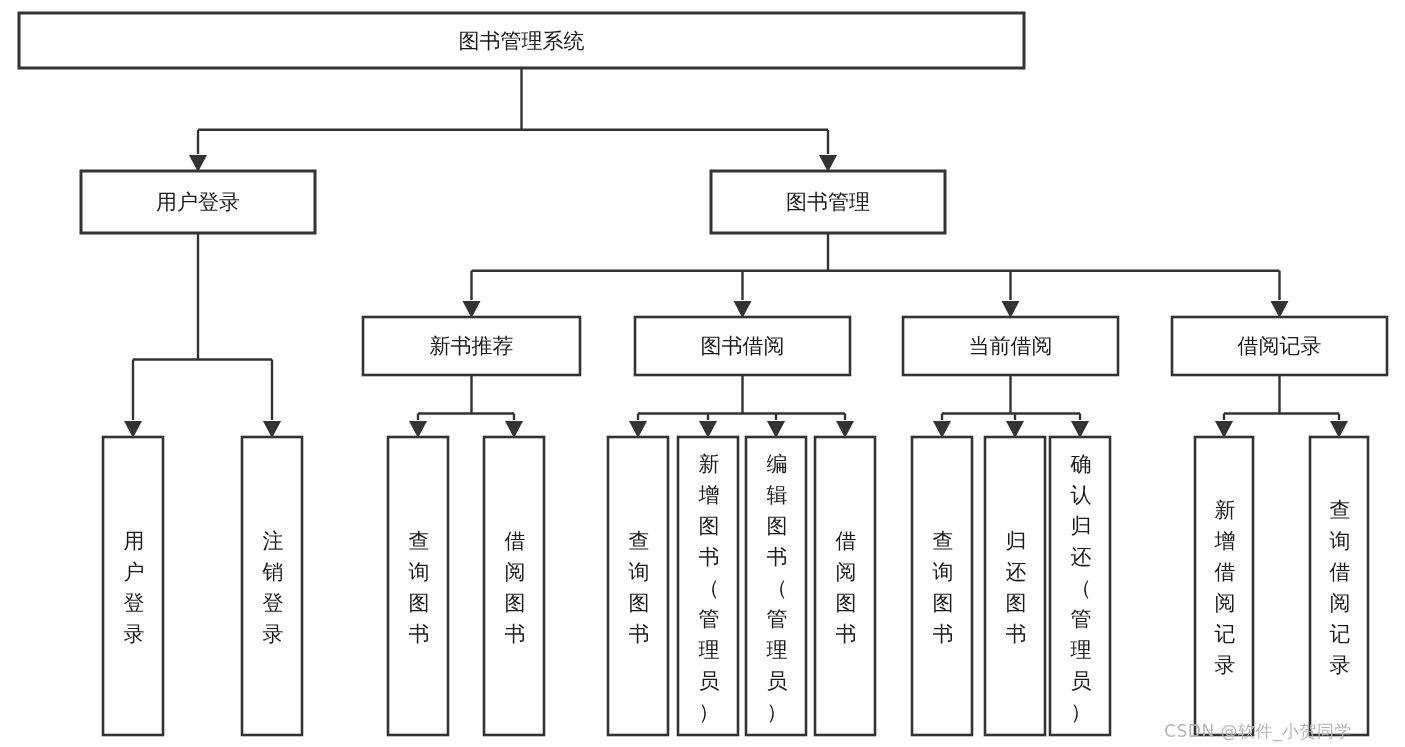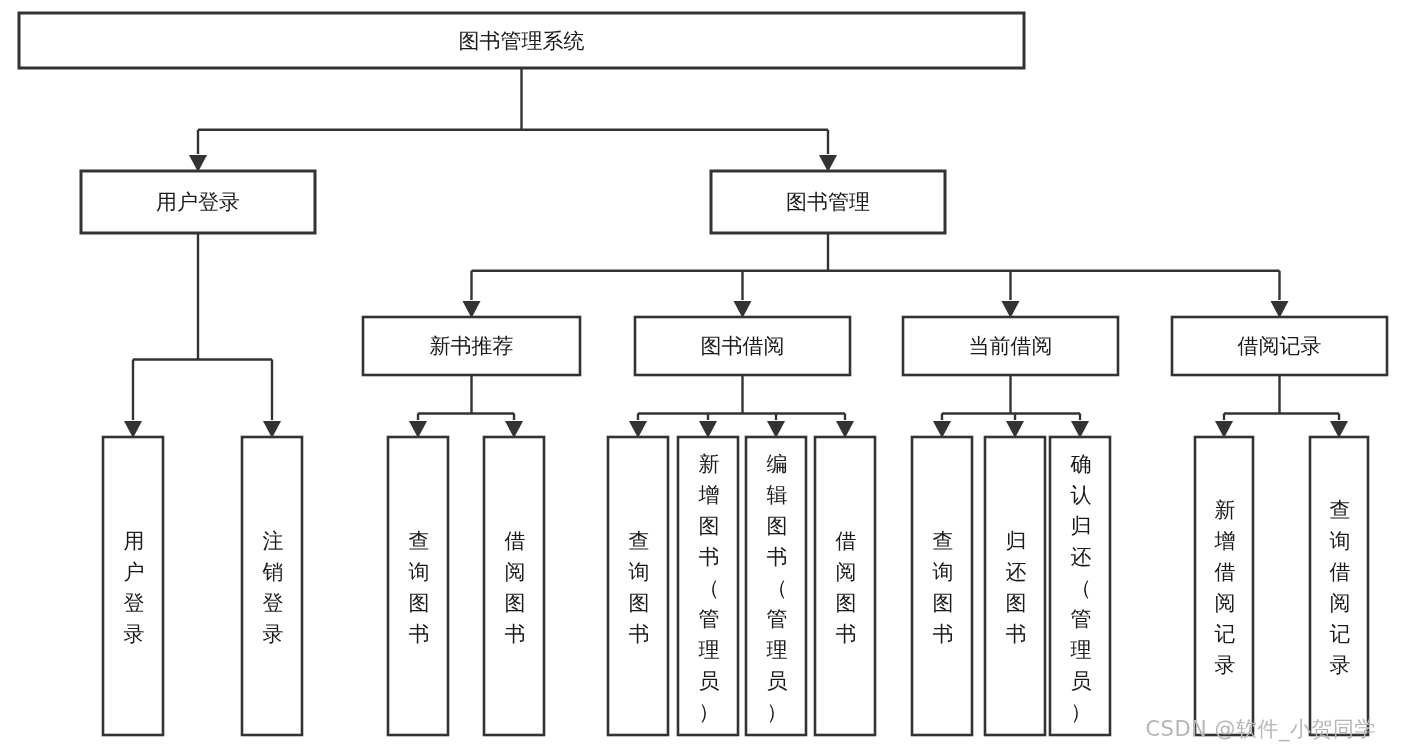--- a/index.html
+++ b/index.html
@@ -53,24 +53,24 @@
   }
   .node-label-v {
     font-family: "DejaVu Sans", "Liberation Sans", sans-serif;
     font-size: 21px;
     fill: #1a1a1a;
     text-anchor: middle;
     white-space: pre;
   }
   .watermark {
     position: absolute;
-    right: 0;
+    right: 24px;
     bottom: 4px;
     font-family: "DejaVu Sans", "Liberation Sans", sans-serif;
-    font-size: 21px;
+    font-size: 17px;
     color: #b6b6b6;
     letter-spacing: 0.5px;
     user-select: none;
     pointer-events: none;
   }
 </style>
 </head>
 <body>
 
 <div id="diagram-root">

